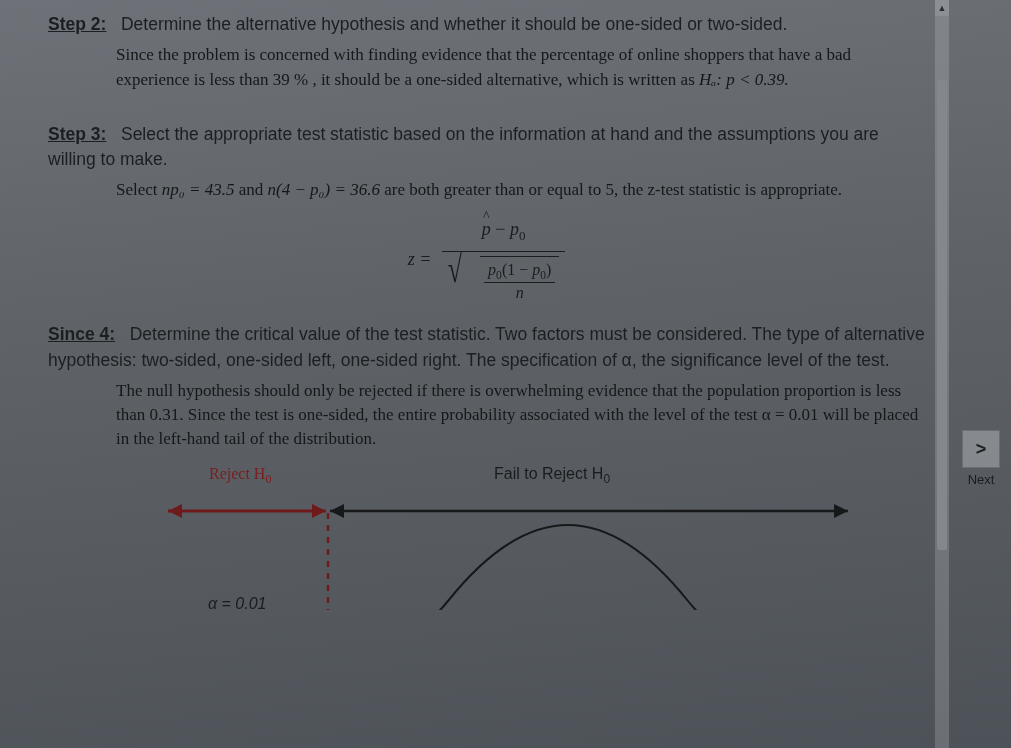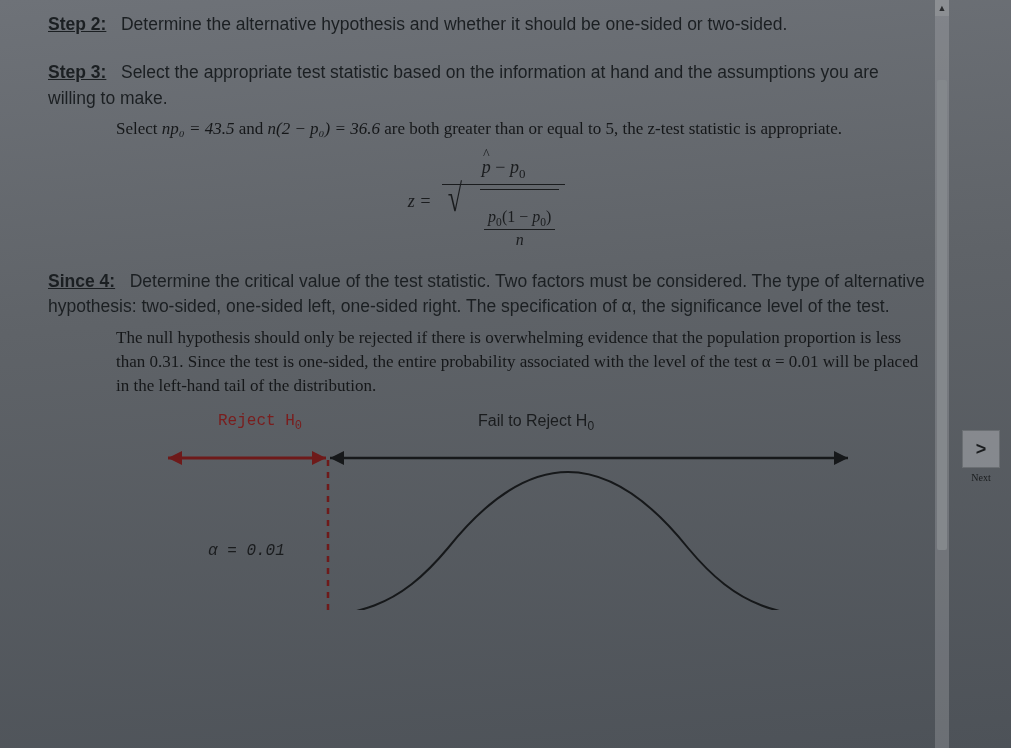--- a/index.html
+++ b/index.html
@@ -41,58 +41,58 @@
     text-decoration: underline;
   }
   .explain {
     font-family: 'Times New Roman', Times, serif;
     font-size: 17px;
     color: #151719;
     line-height: 1.42;
     margin: 0 0 14px 68px;
   }
   .step3-heading {
-    margin-top: 23px;
+    margin-top: 30px;
   }
   .explain .ital { font-style: italic; }
   .sub { font-size: 0.72em; vertical-align: sub; }
   .formula-block {
     text-align: center;
     margin: 16px 0 20px 0;
     font-family: 'Times New Roman', Times, serif;
     font-size: 18px;
   }
   .frac {
     display: inline-block;
     vertical-align: middle;
     text-align: center;
   }
   .frac .num {
     display: block;
     border-bottom: 1px solid #1a1c1e;
-    padding: 0 6px 2px 6px;
+    padding: 0 6px 8px 6px;
   }
   .frac .den {
     display: block;
     padding: 4px 6px 0 6px;
   }
   .sqrt-wrap {
     display: inline-flex;
     align-items: stretch;
   }
   .sqrt-sign {
     font-size: 26px;
     line-height: 1;
     transform: scaleY(1.5) translateY(4px);
     display: inline-block;
     margin-right: -2px;
   }
   .sqrt-body {
     border-top: 1px solid #1a1c1e;
-    padding: 18px 4px 0 4px;
+    padding: 4px 4px 0 4px;
     display: inline-block;
     margin-left: 20px;
   }
   .inner-frac .num { padding: 0 4px 1px 4px; font-size: 16px;}
   .inner-frac .den { padding: 1px 4px 0 4px; font-size: 16px;}
   .hat { position: relative; display: inline-block; }
   .hat::before {
     content: "^";
     position: absolute;
     top: -10px;
@@ -100,45 +100,45 @@
     font-size: 14px;
   }
   .chart-area {
     margin: 14px 0 0 100px;
     position: relative;
     width: 720px;
     height: 200px;
   }
   .reject-label {
     position: absolute;
-    left: 70px;
+    left: 61px;
     top: 0;
     color: #7a1d1d;
-    font-family: Liberation Mono, monospace;
+    font-family: Liberation Serif, serif;
     font-size: 16px;
   }
   .fail-label {
     position: absolute;
-    left: 330px;
+    left: 346px;
     top: 0;
     color: #1a1c1e;
     font-family: Verdana, Arial, sans-serif;
     font-size: 16px;
   }
   .labelsub { font-size: 0.75em; vertical-align: sub; }
   svg.axis {
     position: absolute;
     left: 0;
     top: 26px;
   }
   .alpha-label {
     position: absolute;
     left: 60px;
     top: 130px;
-    font-family: Liberation Mono, monospace;
+    font-family: Liberation Sans, sans-serif;
     font-size: 16px;
     font-style: italic;
     color: #1a1c1e;
     text-align: center;
   }
 
   
   .scrollbar-track {
     position: absolute;
     right: 62px;
@@ -180,43 +180,46 @@
     display: flex;
     align-items: center;
     justify-content: center;
     font-size: 18px;
     color: #1a1c1e;
     margin: 0 auto 4px auto;
     font-family: Arial, sans-serif;
     font-weight: bold;
   }
   .next-text {
-    font-family: Liberation Serif, serif;
-    font-size: 10px;
+    font-family: Liberation Sans, sans-serif;
+    font-size: 13px;
     color: #1a1c1e;
   }
 </style>
 </head>
 <body>
 
 <div class="viewport">
 
   <div class="content">
 
     <div class="step-heading">
       <span class="step-label">Step 2:</span>
       &nbsp;&nbsp;<span>Determine the alternative hypothesis and whether it should be one-sided or two-sided.</span>
     </div>
+    <div class="explain">
+      <span>Since the problem is concerned with finding evidence that the percentage of online shoppers that have a bad experience is less than 39 % , it should be a one-sided alternative, which is written as </span><span class="ital">Hₐ: p &lt; 0.39.</span>
+    </div>
 
     <div class="step-heading step3-heading">
       <span class="step-label">Step 3:</span>
       &nbsp;&nbsp;<span>Select the appropriate test statistic based on the information at hand and the assumptions you are willing to make.</span>
     </div>
     <div class="explain">
-      <span>Select </span><span class="ital">np₀ = 43.5</span><span> and </span><span class="ital">n(2 − p₀) = 36.6</span><span> are both greater than or equal to 5, the z-test statistic is appropriate.</span>
+      <span>Select </span><span class="ital">np₀ = 43.5</span><span> and </span><span class="ital">n(4 − p₀) = 36.6</span><span> are both greater than or equal to 5, the z-test statistic is appropriate.</span>
     </div>
 
     <div class="formula-block">
       <span style="font-style:italic; margin-right:6px;">z =</span>
       <span class="frac">
         <span class="num">
           <span class="hat" style="font-style:italic;">p</span> − <span style="font-style:italic;">p</span><span class="sub">0</span>
         </span>
         <span class="den">
           <span class="sqrt-wrap">

